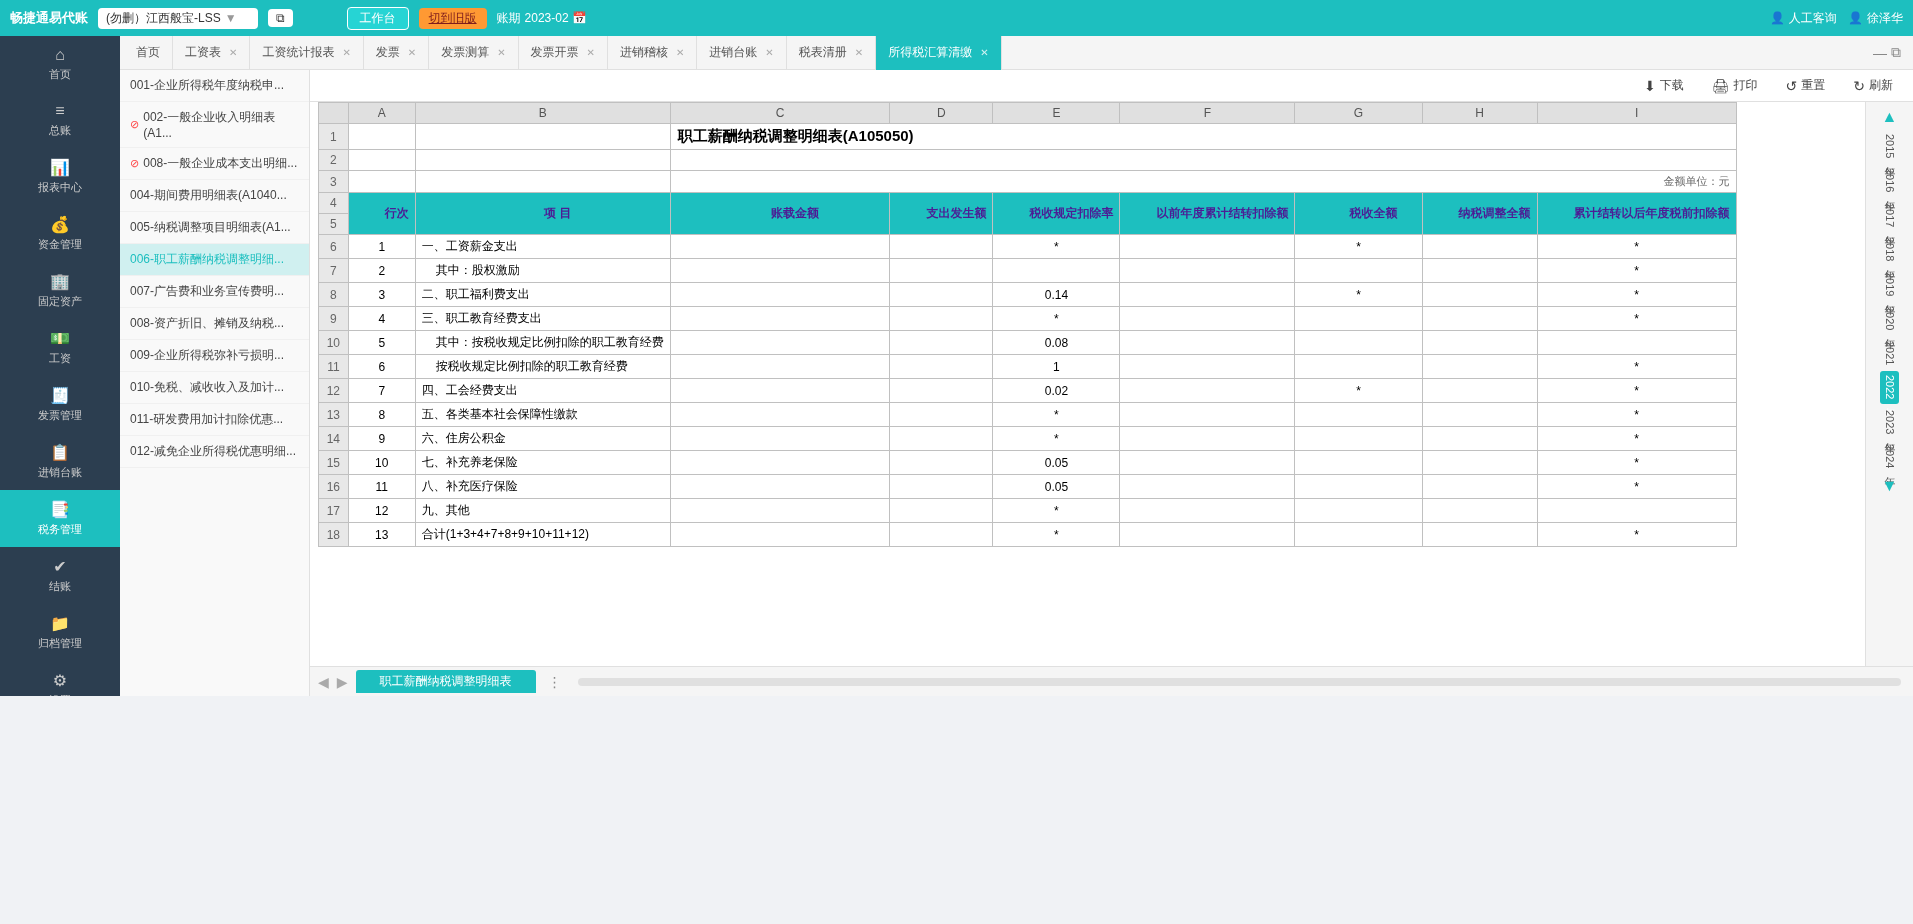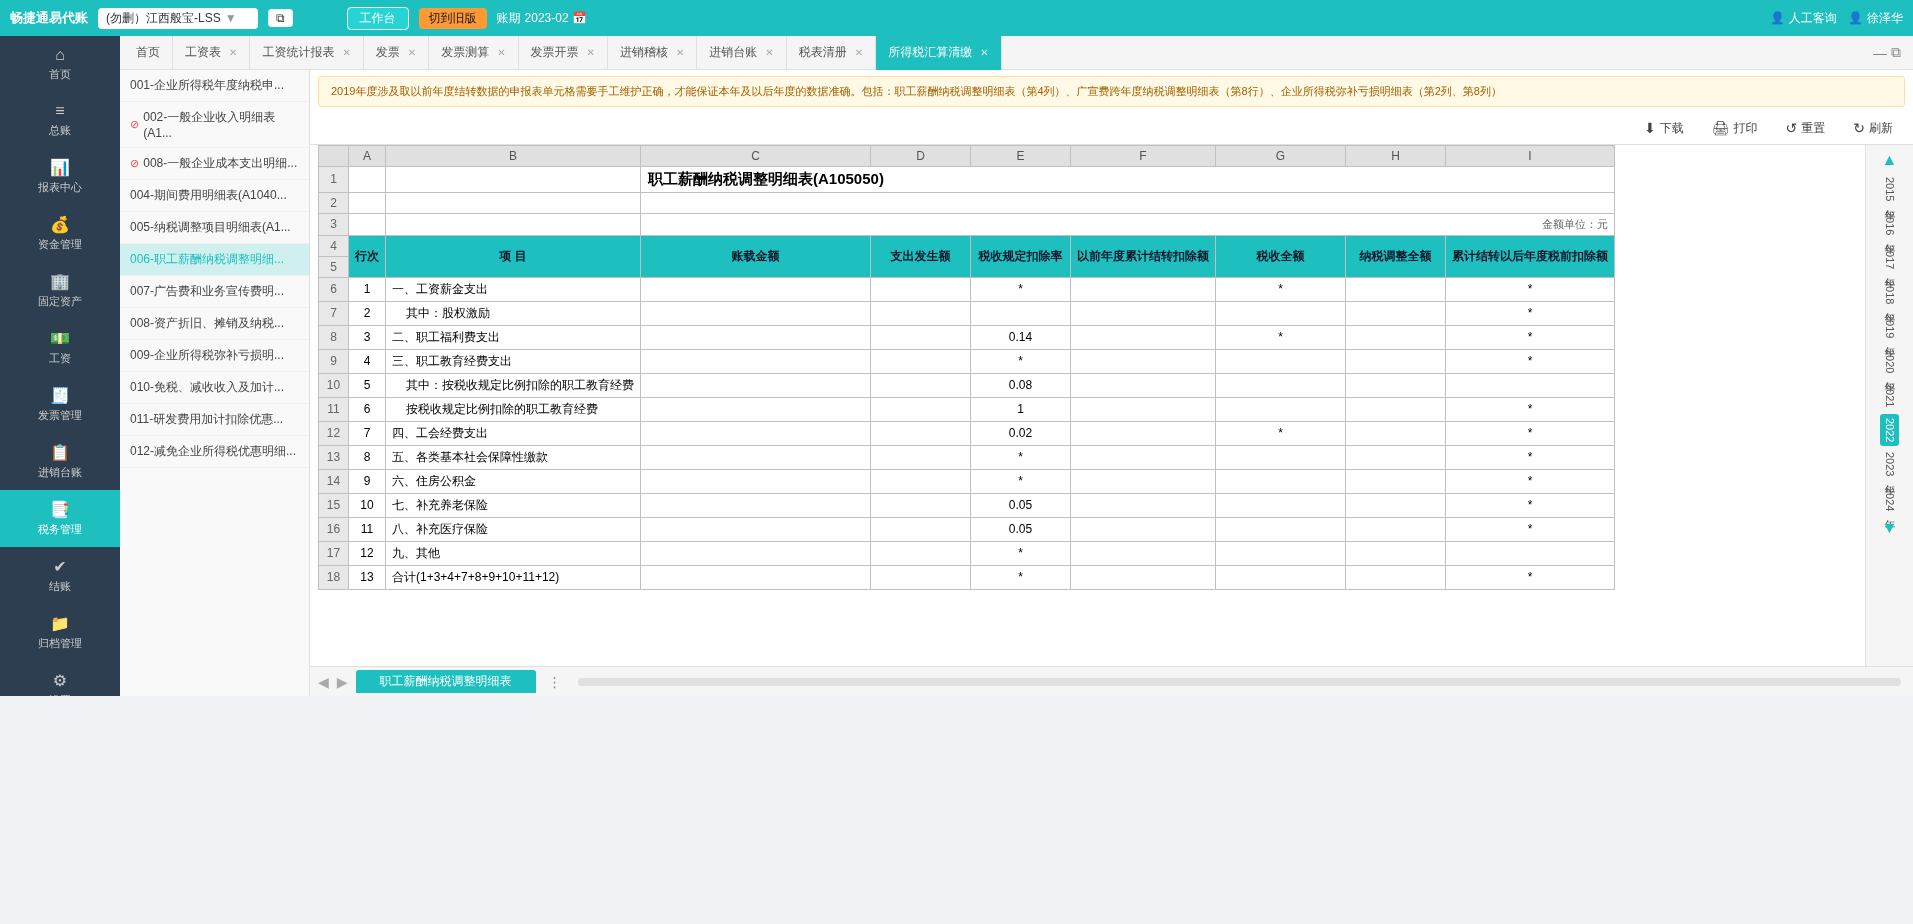--- a/index.html
+++ b/index.html
@@ -8,21 +8,21 @@
     
     .app-container { display: flex; flex-direction: column; width: 1913px; height: 696px; }
 
     
     .top-bar { background: #1dbfbf; height: 36px; display: flex; align-items: center; padding: 0 10px; gap: 10px; flex-shrink: 0; }
     .top-bar-logo { color: white; font-size: 13px; font-weight: bold; white-space: nowrap; }
     .top-bar-company { background: white; border-radius: 4px; padding: 2px 8px; font-size: 12px; color: #333; display: flex; align-items: center; gap: 4px; min-width: 160px; }
     .top-bar-company .arrow { color: #999; }
     .top-bar-btn { background: white; border-radius: 4px; padding: 2px 8px; font-size: 12px; color: #333; cursor: pointer; display: flex; align-items: center; gap: 4px; }
     .top-bar-workbench { background: #26d4d4; border: 1px solid white; border-radius: 4px; padding: 2px 12px; font-size: 12px; color: white; cursor: pointer; margin-left: 44px; }
-    .top-bar-switch { background: #ff9933; border-radius: 4px; padding: 2px 10px; font-size: 12px; color: #0f172a; cursor: pointer; }
+    .top-bar-switch { background: #ff9933; border-radius: 4px; padding: 2px 10px; font-size: 12px; color: #7f1d1d; cursor: pointer; text-decoration: underline; }
     .top-bar-period { color: white; font-size: 12px; display: flex; align-items: center; gap: 4px; }
     .top-bar-right { margin-left: auto; display: flex; align-items: center; gap: 12px; color: white; font-size: 12px; }
 
     
     .main-layout { display: flex; flex: 1; overflow: hidden; }
 
     
     .sidebar { width: 120px; background: #2c3e50; display: flex; flex-direction: column; flex-shrink: 0; }
     .sidebar-item { display: flex; flex-direction: column; align-items: center; padding: 10px 4px; color: #ccc; cursor: pointer; font-size: 11px; gap: 3px; }
     .sidebar-item.active { background: #1dbfbf; color: white; }
@@ -62,21 +62,21 @@
     .toolbar-btn .btn-icon { font-size: 14px; }
 
     
     .table-container { flex: 1; overflow: auto; padding: 0 8px 8px 8px; position: relative; }
 
     
     .spreadsheet { border-collapse: collapse; font-size: 12px; min-width: 900px; }
     .spreadsheet th, .spreadsheet td { border: 1px solid #c0c0c0; padding: 3px 6px; white-space: nowrap; }
     .spreadsheet .row-num { background: #e8e8e8; text-align: center; width: 30px; color: #666; font-weight: normal; }
     .spreadsheet .col-header { background: #e0e0e0; text-align: center; font-weight: normal; color: #555; }
-    .spreadsheet .header-cyan { background: #1dbfbf; color: #0f172a; text-align: center; font-weight: bold; }
+    .spreadsheet .header-cyan { background: #1dbfbf; color: #4c1d95; text-align: center; font-weight: bold; padding-left: 36px; }
     .spreadsheet td.data-cell { text-align: center; background: white; }
     .spreadsheet td.label-cell { background: white; }
     .spreadsheet td.row-index { text-align: center; background: white; }
 
     
     .year-panel { width: 48px; background: #f5f5f5; border-left: 1px solid #e0e0e0; display: flex; flex-direction: column; align-items: center; padding: 4px 0; gap: 2px; overflow: hidden; flex-shrink: 0; }
     .year-btn { font-size: 11px; color: #555; cursor: pointer; padding: 4px 2px; text-align: center; writing-mode: vertical-rl; border-radius: 3px; }
     .year-btn.active { background: #1dbfbf; color: white; border-radius: 3px; }
     .year-nav { color: #1dbfbf; font-size: 16px; cursor: pointer; padding: 2px; }
 
@@ -277,23 +277,20 @@
             <span>011-研发费用加计扣除优惠...</span>
           </div>
           <div class="list-panel-item">
             <span>012-减免企业所得税优惠明细...</span>
           </div>
           <div class="collapse-btn">《</div>
         </div>
 
         <div class="right-content">
 
-          <div class="warning-bar">
-            <span>2019年度涉及取以前年度结转数据的申报表单元格需要手工维护正确，才能保证本年及以后年度的数据准确。包括：职工薪酬纳税调整明细表（第4列）、广宣费跨年度纳税调整明细表（第8行）、企业所得税弥补亏损明细表（第2列、第8列）</span>
-          </div>
 
           <div class="toolbar">
             <div class="toolbar-btn">
               <span class="btn-icon">⬇</span>
               <span>下载</span>
             </div>
             <div class="toolbar-btn">
               <span class="btn-icon">🖨</span>
               <span>打印</span>
             </div>

